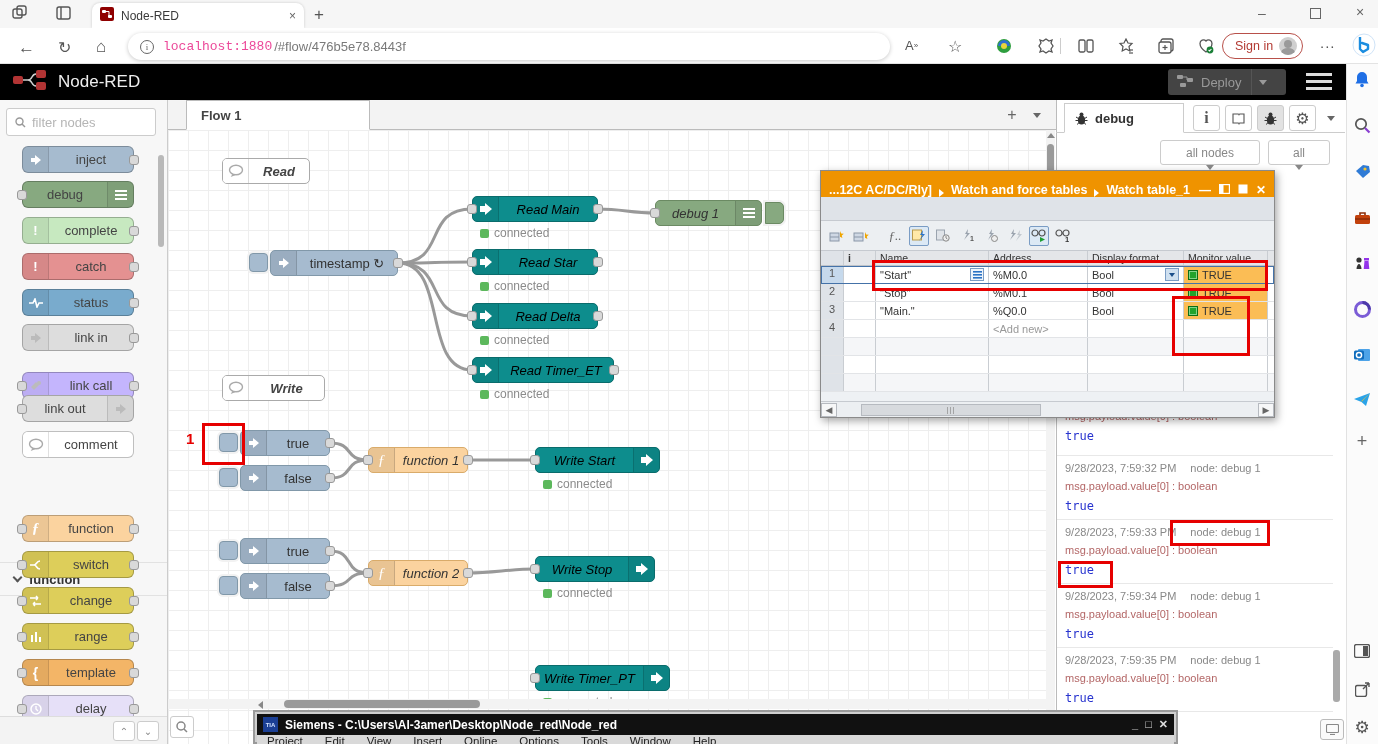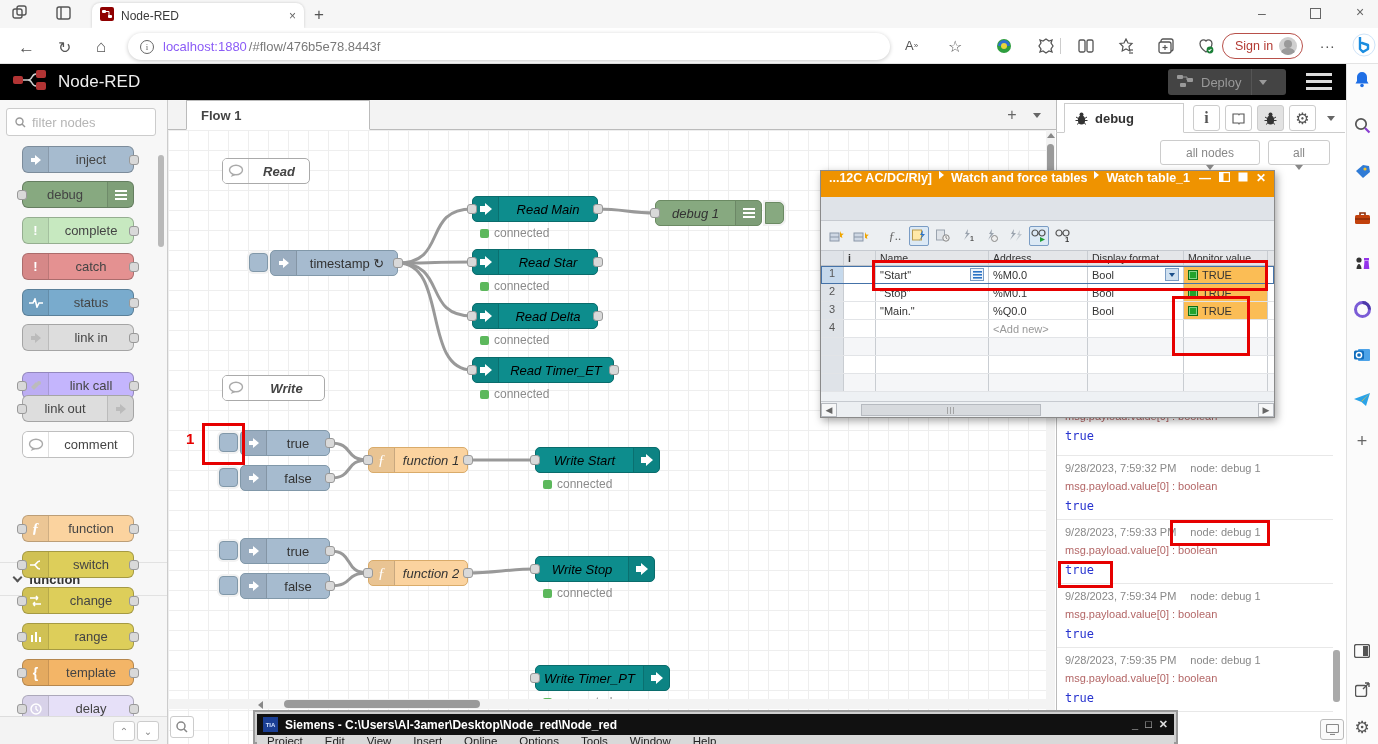--- a/index.html
+++ b/index.html
@@ -10,21 +10,21 @@
   
   #tabstrip { left:0; top:0; width:1378px; height:28px; background:#f6f6f6; }
   .chrome-ic { color:#555; font-size:13px; display:flex; align-items:center; justify-content:center; }
   #tab { left:92px; top:3px; width:212px; height:25px; background:#fff; border-radius:8px 8px 0 0;
          box-shadow:0 0 3px rgba(0,0,0,.18); display:flex; align-items:center; padding:0 8px; gap:7px; }
   #tab .title { font-size:12px; color:#3a3a3a; flex:1; }
   .winctl { font-size:14px; color:#666; }
   #toolbar { left:0; top:28px; width:1378px; height:36px; background:#fff; border-bottom:1px solid #e3e3e3; }
   #urlpill { left:128px; top:33px; width:762px; height:27px; background:#fff; border-radius:14px;
              box-shadow:0 1px 4px rgba(0,0,0,.22); display:flex; align-items:center; padding:0 12px; gap:9px; }
-  #urlpill .host { font-size:13px; color:#8b5cf6; }
+  #urlpill .host { font-size:13px; color:#ec4899;font-family:Liberation Mono, monospace; }
   #urlpill .path { font-size:13px; color:#7a7a7a; }
   .info-ic { width:14px; height:14px; border:1.4px solid #666; border-radius:50%; font-size:9px; color:#666;
              display:flex; align-items:center; justify-content:center; font-family:"Liberation Serif",serif; }
   #signin { left:1222px; top:33px; height:26px; border:1.5px solid #b8504a; border-radius:14px; display:flex;
             align-items:center; gap:6px; padding:0 5px 0 12px; }
   #signin .lbl { color:#b33a33; font-size:12.5px; }
   .avatar { width:18px; height:18px; border-radius:50%; background:#cfcfcf; position:relative; overflow:hidden; }
   .avatar:before { content:""; position:absolute; left:5px; top:3px; width:8px; height:8px; border-radius:50%; background:#9a9a9a; }
   .avatar:after { content:""; position:absolute; left:2px; top:11px; width:14px; height:9px; border-radius:50%; background:#9a9a9a; }
 
@@ -106,21 +106,21 @@
   .dpath { color:#b36666; margin-top:6px; }
   .dval { color:#2733cf; font-family:"DejaVu Sans Mono",monospace; font-size:12px; margin-top:7px; }
   #dbgscroll { left:1333px; top:650px; width:7px; height:52px; background:#aaa; border-radius:3px; }
   #dbgpop { left:1320px; top:719px; width:24px; height:21px; border:1px solid #bbb; border-radius:3px; background:#fafafa;
             display:flex; align-items:center; justify-content:center; }
 
   
   #watchwin { left:820px; top:170px; width:455px; height:248px; background:#eef1f4; border:1px solid #8a8a8a;
               box-shadow:2px 3px 8px rgba(0,0,0,.35); z-index:40; }
   #wtitle { position:absolute; left:0; top:0; width:453px; height:26px; background:#ef9300; color:#fff; font-weight:bold;
-            font-size:12.5px; display:flex; align-items:flex-start; padding:0 8px; gap:7px; }
+            font-size:12.5px; display:flex; align-items:flex-end; padding:0 8px; gap:7px; }
   .bcsep { width:0; height:0; border-top:4px solid transparent; border-bottom:4px solid transparent; border-left:5px solid #fff; }
   #wtitle .ctls { margin-left:auto; display:flex; gap:8px; font-size:12px; }
   #wsub { position:absolute; left:0; top:26px; width:453px; height:24px; background:#dfe3e8; border-bottom:1px solid #c6cad0; }
   #wtools { position:absolute; left:0; top:50px; width:453px; height:30px; background:#eceff2; border-bottom:1px solid #c6cad0;
             display:flex; align-items:center; gap:4px; padding-left:6px; }
   .wic { width:20px; height:20px; display:flex; align-items:center; justify-content:center; }
   .wic.boxed { border:1px solid #7a9cc4; background:#dce9f5; border-radius:2px; }
   .wth { display:flex; position:absolute; left:0; top:80px; width:453px; height:15px; background:#e4e6e9; border-bottom:1px solid #bfc3c8;
          font-size:10.5px; color:#333; }
   .wth > div, .wrow > div { border-right:1px solid #c9cdd2; padding:1px 4px; overflow:hidden; white-space:nowrap; }

